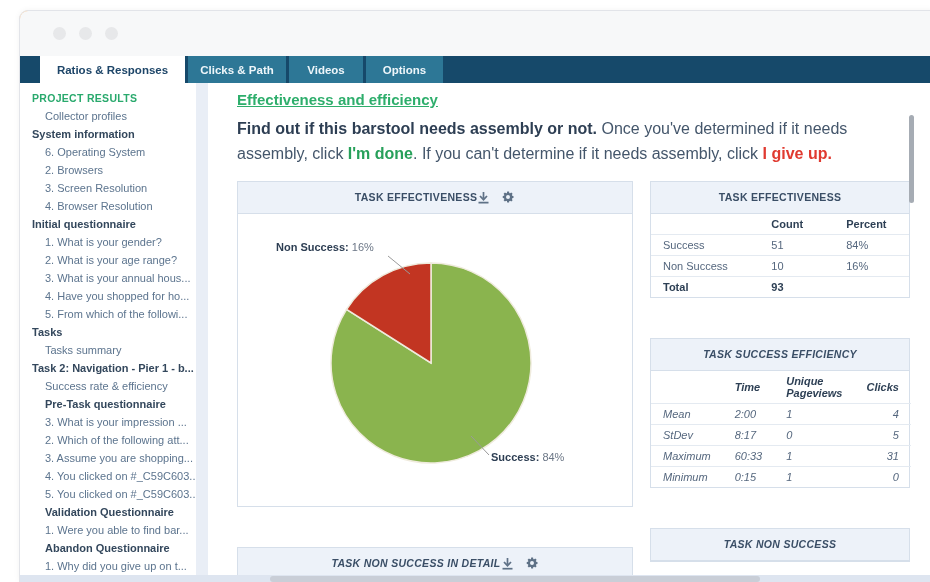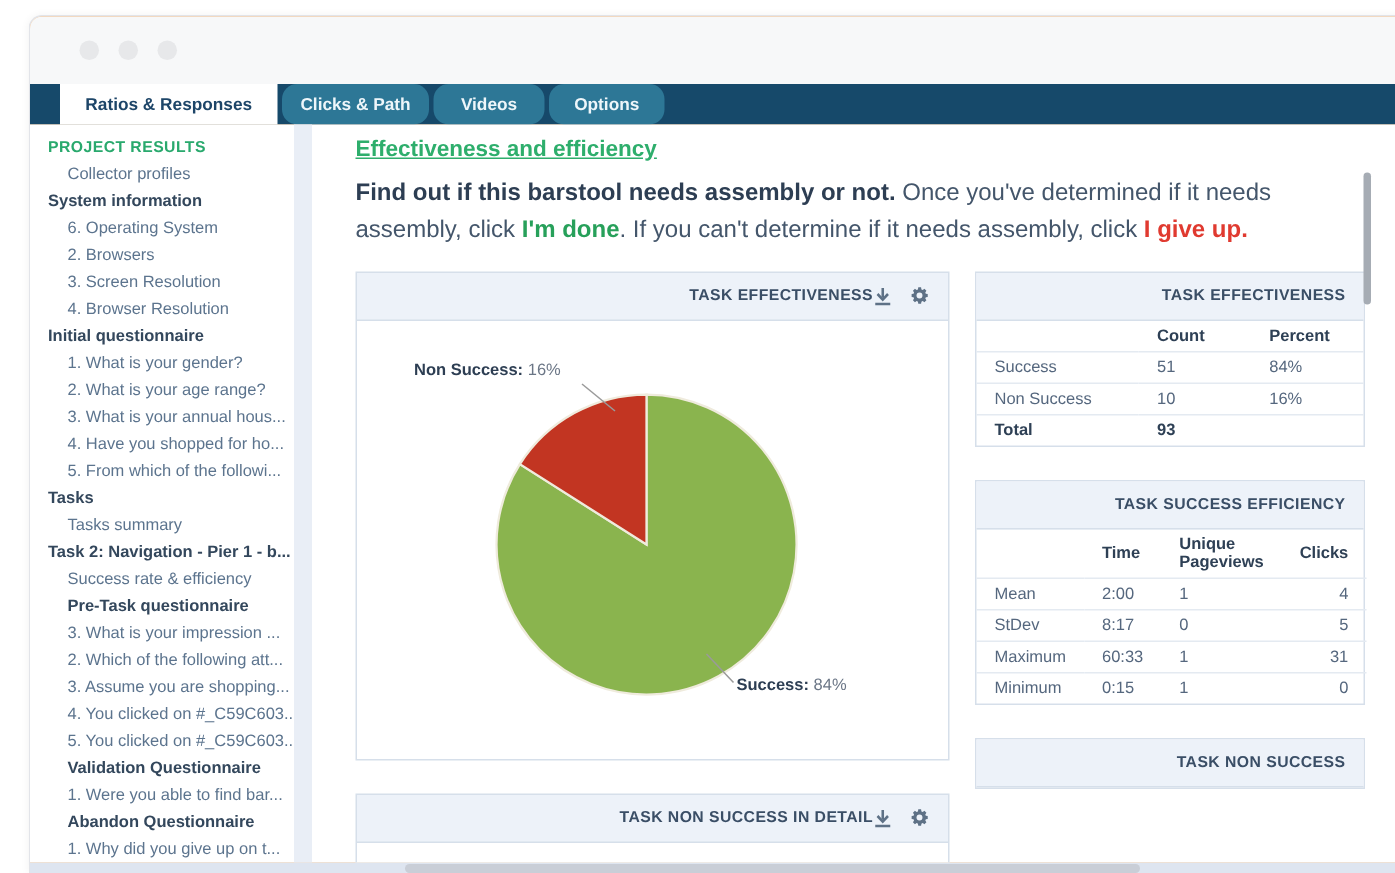--- a/index.html
+++ b/index.html
@@ -8,44 +8,44 @@
             border:1px solid #e2e4e9; border-bottom:none; border-radius:9px 9px 0 0;
             overflow:hidden; background:#fdba74; box-shadow:0 0 6px rgba(0,0,0,.05); }
   
   .chrome { height:45px; background:#f7f8f9; display:flex; align-items:center; padding-left:33px; gap:13px; }
   .dot { width:13px; height:13px; border-radius:50%; background:#e7e8ea; }
   
   .tabbar { height:27px; background:#16496a; display:flex; align-items:stretch; font-size:11.5px; font-weight:bold; }
   .tab-spacer { width:20px; }
   .tab { display:flex; align-items:center; justify-content:center; cursor:default; }
   .tab.active { width:145px; background:#ffffff; color:#1d4568; }
-  .tab.inactive { background:#2d7796; color:#eef6fa; margin-left:3px;border-radius:10px; }
+  .tab.inactive { background:#2d7796; color:#eef6fa; margin-left:3px; }
   .tab.t1 { width:98px; } .tab.t2 { width:74px; } .tab.t3 { width:77px; }
   
   .win-body { display:flex; height:492px; position:relative; background:#fff; }
   .sidebar { width:176px; padding:6px 0 0 12px; font-size:11px; overflow:hidden; }
   .sb-heading { color:#29a96d; font-weight:bold; font-size:10.5px; letter-spacing:.3px; line-height:18px; }
   .s-item { line-height:18px; color:#5c748e; white-space:nowrap; overflow:hidden; }
   .s-item.bold { color:#33475c; font-weight:bold; }
   .s-item.ind { padding-left:13px; }
   .sb-track { width:12px; background:#e9eef6; }
   
   .main { flex:1; padding:8px 0 0 29px; position:relative; overflow:hidden; }
   .page-title { color:#2eae6c; font-size:15px; font-weight:bold; margin-bottom:9px;text-decoration:underline; }
   .desc { width:648px; font-size:16px; line-height:1.55; color:#44566b; margin-bottom:14px; }
   .desc .b { font-weight:bold; color:#2d3e53; }
   .desc .green { font-weight:bold; color:#27a05a; }
   .desc .red { font-weight:bold; color:#e03a30; }
   .cols { display:flex; gap:17px; }
   .col-left { width:396px; }
   .col-right { width:260px; }
   .panel { border:1px solid #d6dfea; background:#fff; }
-  .panel + .panel { margin-top:22px; }
+  .panel + .panel { margin-top:40px;font-style:italic; }
   .panel-hd { background:#edf2f9; border-bottom:1px solid #d6dfea; padding:0 12px; height:32px;
-              display:flex; align-items:center; justify-content:flex-end;
+              display:flex; align-items:center; justify-content:center;
               font-size:10.5px; font-weight:bold; color:#3a4e66; letter-spacing:.3px; }
   .hd-icons { display:flex; gap:11px; align-items:center; }
   .hd-icons svg { display:block; cursor:pointer; }
   
   .pie-body { position:relative; height:292px; }
   .pie-body2 { position:relative; height:120px; }
   .pie-label { position:absolute; font-size:11px; color:#6b7686; white-space:nowrap; }
   .pie-label .b { font-weight:bold; color:#2d3e53; }
   .leader { position:absolute; overflow:visible; }
   

